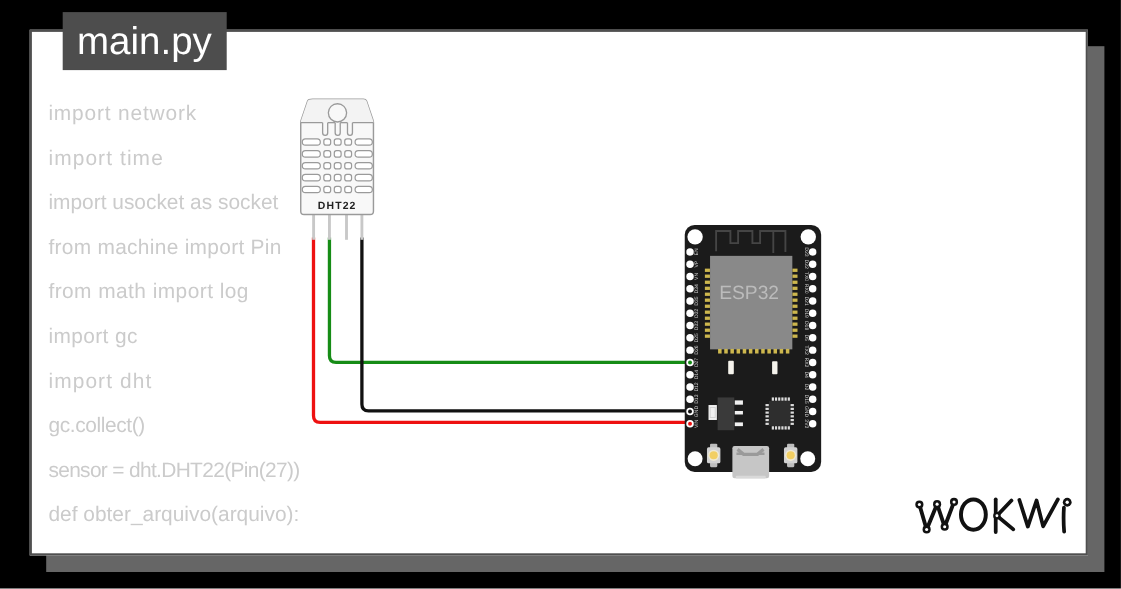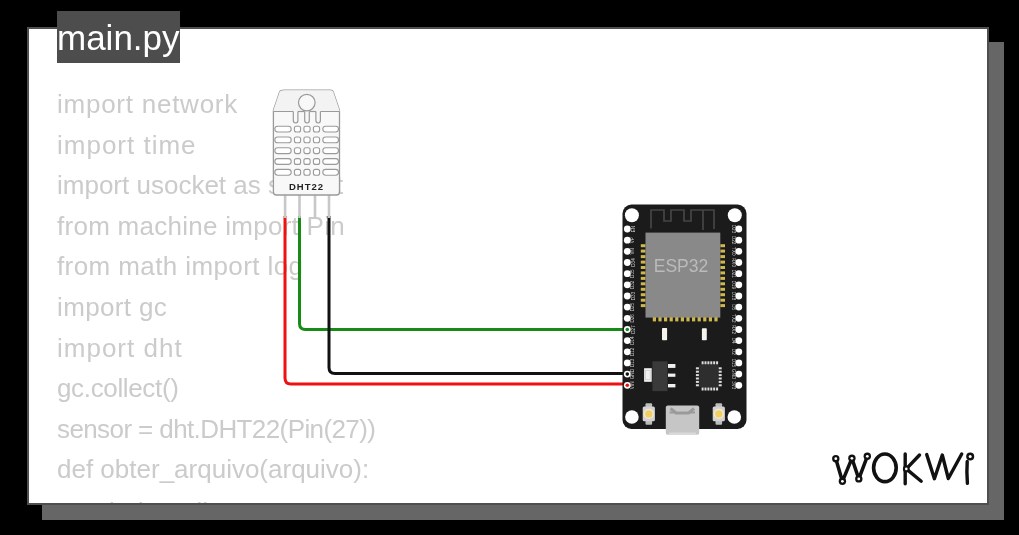--- a/index.html
+++ b/index.html
@@ -1,25 +1,25 @@
 <!DOCTYPE html>
 <html><head>
 <meta charset="utf-8">
 <style>
   html,body{margin:0;padding:0;}
   body{width:1019px;height:535px;background:#000;overflow:hidden;
        font-family:"Liberation Sans",sans-serif;position:relative;}
   .sheet{position:absolute;left:27px;top:27px;width:962px;height:478px;
          box-sizing:border-box;background:#fff;border:2px solid #4f4f4f;
          box-shadow:15px 15px 0 #666;overflow:hidden;}
-  .code{position:absolute;transform:translateZ(0);left:28px;top:55px;font-size:26px;line-height:40.6px;
+  .code{position:absolute;transform:translateZ(0);left:15px;top:55px;font-size:19px;line-height:40.6px;
         color:#cbcbcb;white-space:pre;}
   .code div{height:40.6px;}
   .tab{position:absolute;transform:translateZ(0);left:57px;top:11px;height:52px;background:#4d4d4d;
-       color:#fff;font-size:35px;line-height:53.5px;padding:0 0;z-index:5;}
+       color:#fff;font-size:35px;line-height:53.5px;padding:0 13px;z-index:5;}
   svg.overlay{position:absolute;left:0;top:0;z-index:6;}
 </style>
 </head>
 <body>
   <div class="sheet">
     <div class="code"><div style="letter-spacing:0.75px">import network</div><div style="letter-spacing:1px">import time</div><div>import usocket as socket</div><div style="letter-spacing:0.27px">from machine import Pin</div><div style="letter-spacing:0.4px">from math import log</div><div style="letter-spacing:0.35px">import gc</div><div style="letter-spacing:1px">import dht</div><div style="letter-spacing:-0.35px">gc.collect()</div><div style="letter-spacing:-0.6px">sensor = dht.DHT22(Pin(27))</div><div>def obter_arquivo(arquivo):</div><div style="margin-top:2px">      dado = dht2</div></div>
   </div>
   <div class="tab">main.py</div>
   <svg class="overlay" width="1019" height="535" viewBox="0 0 1019 535">
 

